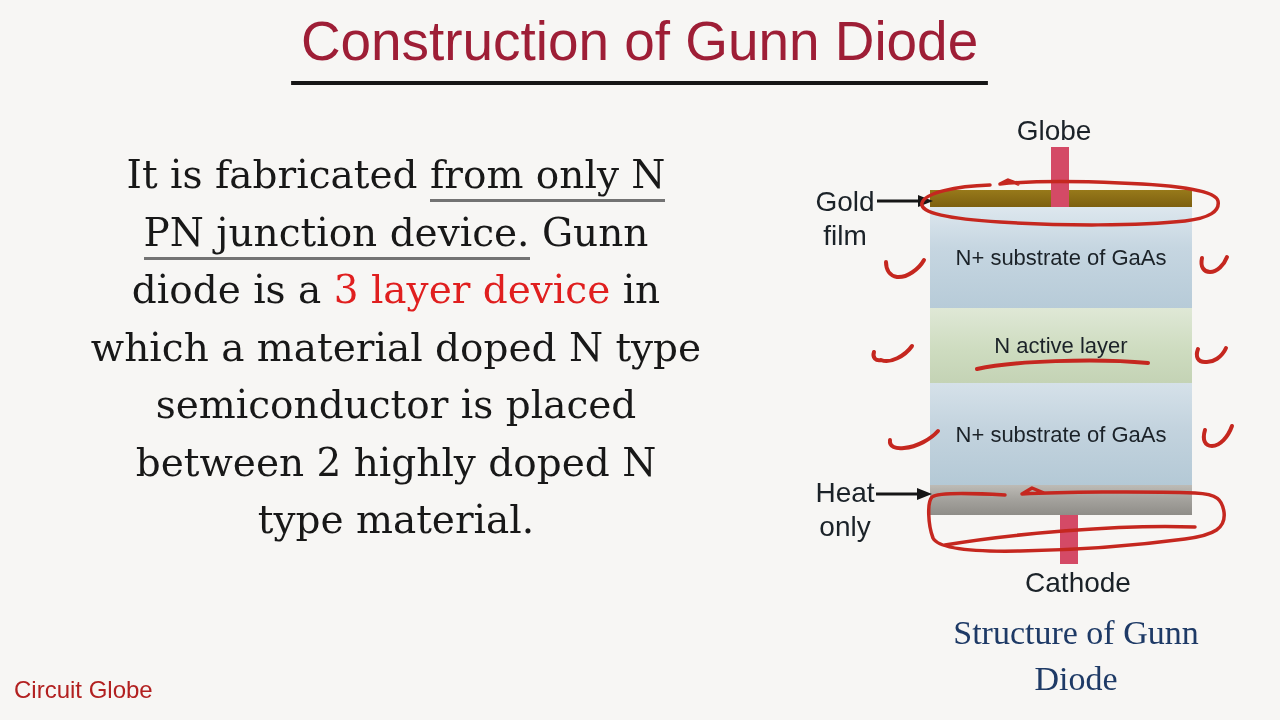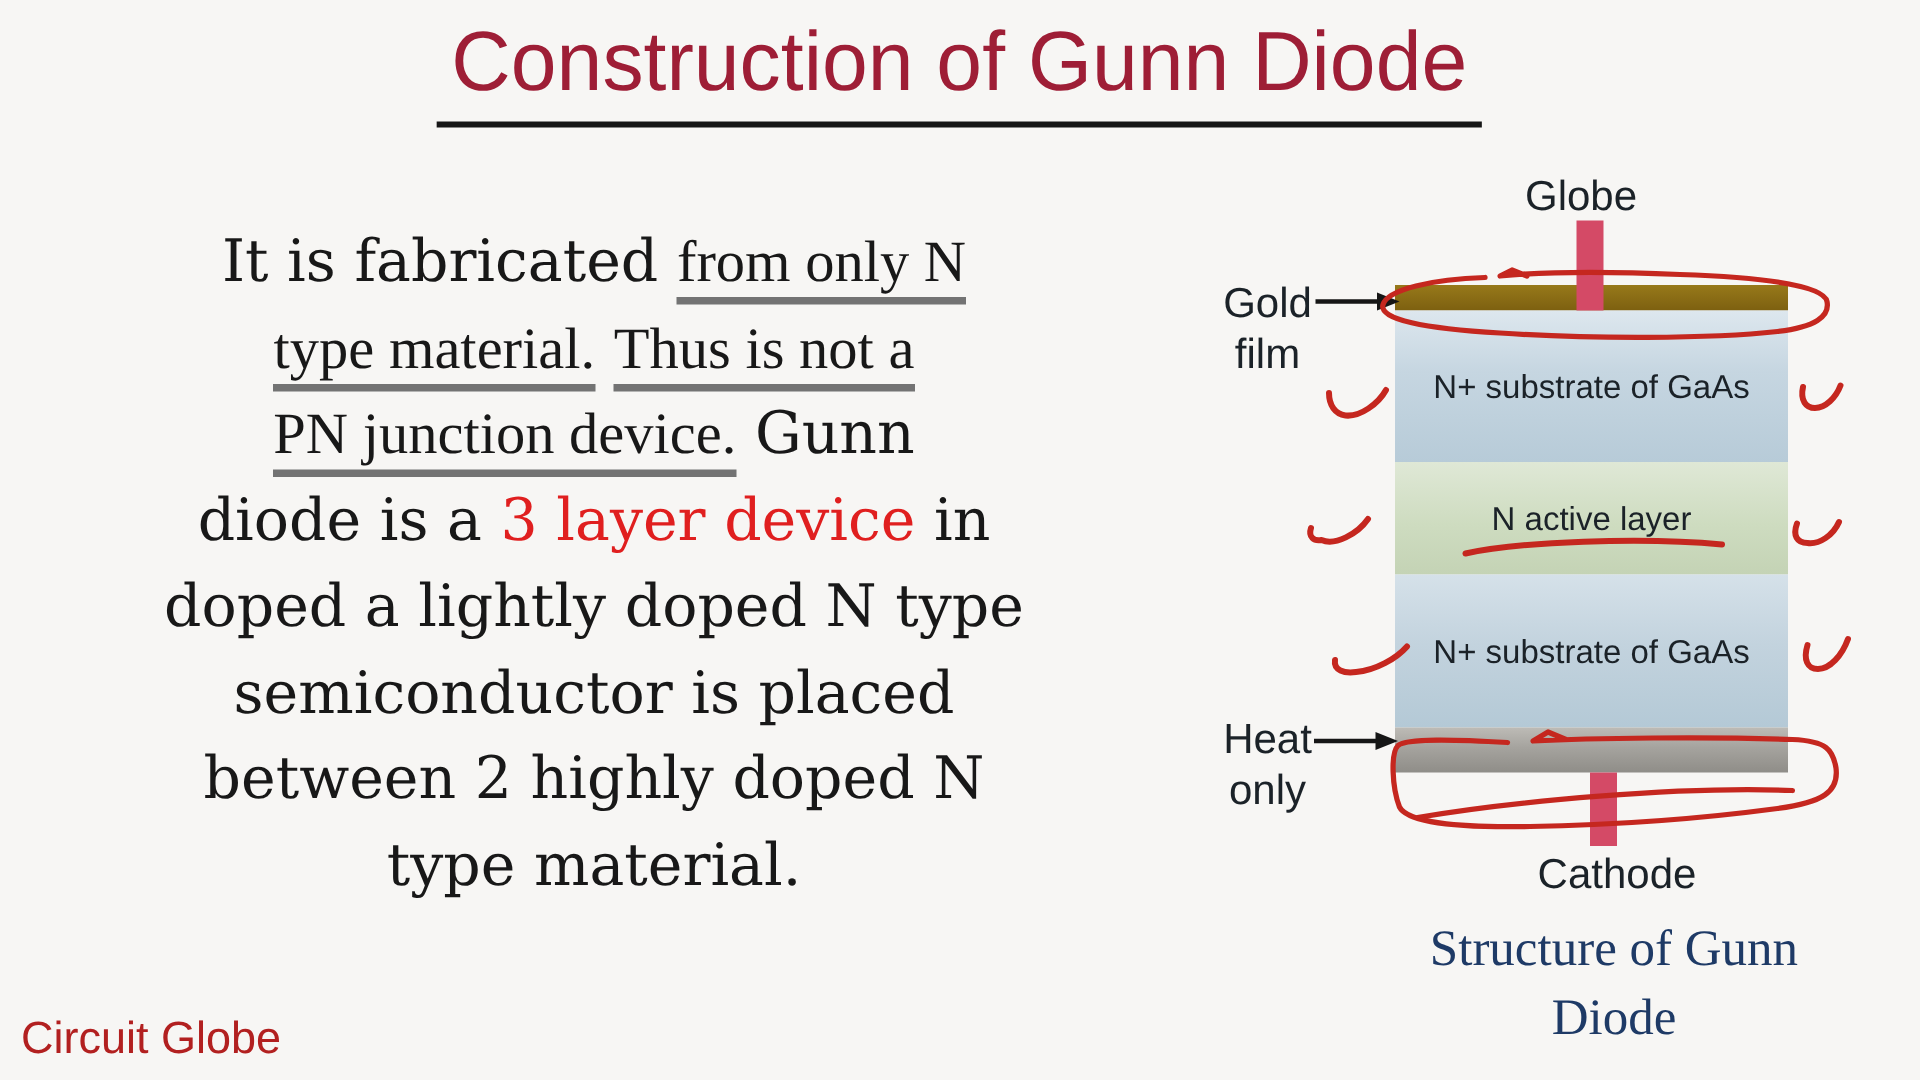--- a/index.html
+++ b/index.html
@@ -40,23 +40,22 @@
     width: 668px;
     font-family: "DejaVu Serif", "Liberation Serif", serif;
     font-size: 39px;
     line-height: 57.5px;
     color: #181818;
     text-align: center;
   }
   .body-text .line { white-space: nowrap; }
   .body-text span { white-space: pre; }
   .u-red {
-    border-bottom: 5px solid #737373;
+    border-bottom: 3px solid #737373;
     padding-bottom: 2px;
-    font-family: Liberation Serif, serif;
   }
   .t-red { color: #e01f1f; }
 
   
   .layer-stack {
     position: absolute;
     left: 930px;
     top: 190px;
     width: 262px;
   }
@@ -108,21 +107,21 @@
     line-height: 46px;
     color: #1e3a66;
     text-align: center;
   }
 
   
   .brand {
     position: absolute;
     left: 14px;
     top: 676px;
-    font-size: 30px;
+    font-size: 24px;
     color: #b22020;
   }
 
   
   .overlay {
     position: absolute;
     left: 0; top: 0;
     width: 1280px; height: 720px;
     pointer-events: none;
     z-index: 5;
@@ -135,24 +134,23 @@
 <body>
 
 <div class="stage">
 
   <div class="title-wrap">
     <h1 class="title">Construction of Gunn Diode</h1>
   </div>
 
   <div class="body-text">
       <div class="line"><span>It is fabricated </span><span class="u-red">from only N</span></div>
-      <div class="line"><span class="u-red">type material.</span><span> </span><span class="u-red">Thus is not a</span></div>
       <div class="line"><span class="u-red">PN junction device.</span><span> Gunn</span></div>
       <div class="line"><span>diode is a </span><span class="t-red">3 layer device</span><span> in</span></div>
-      <div class="line"><span>doped a lightly doped N type</span></div>
+      <div class="line"><span>which a material doped N type</span></div>
       <div class="line"><span>semiconductor is placed</span></div>
       <div class="line"><span>between 2 highly doped N</span></div>
       <div class="line"><span>type material.</span></div>
     </div>
 
   <div class="layer-stack">
     <div class="layer layer-gold"></div>
     <div class="layer layer-sub-top">
       <div class="layer-label">N+ substrate of GaAs</div>
     </div>

